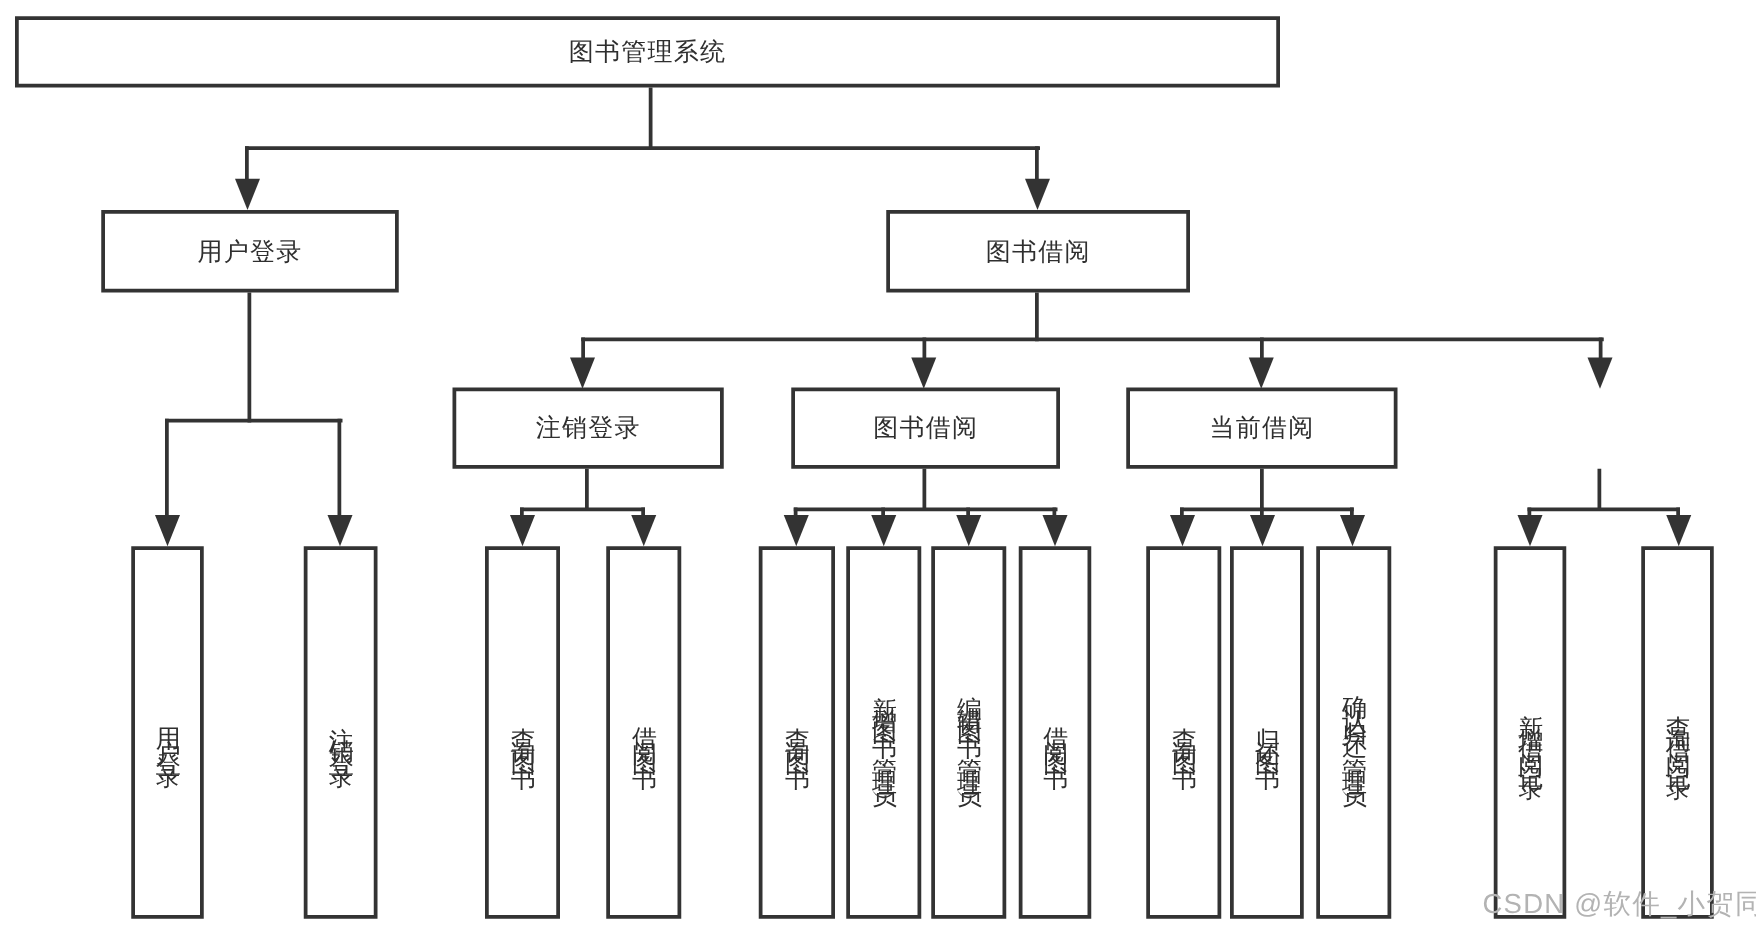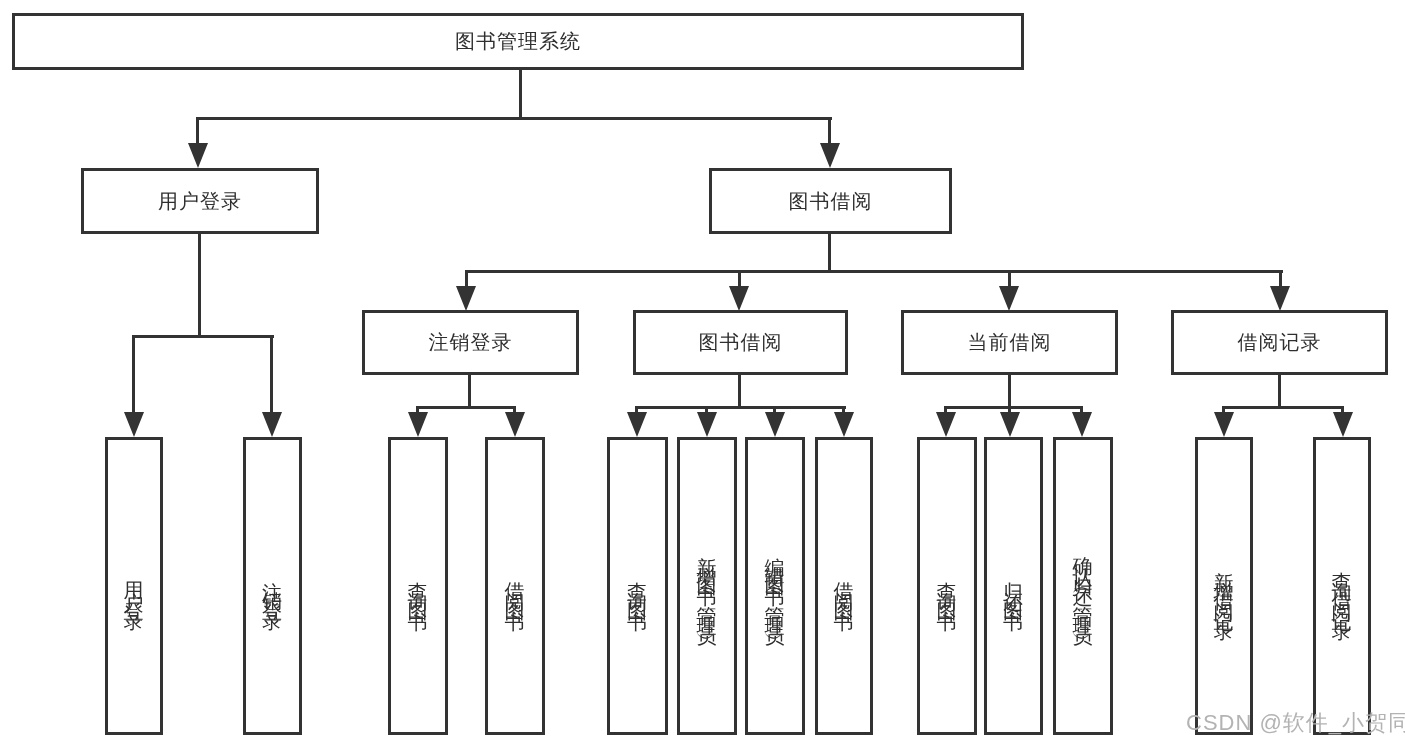--- a/index.html
+++ b/index.html
@@ -58,21 +58,20 @@
 <div class="canvas">
 
   <div class="box" style="left:12px;top:13px;width:1012px;height:57px;">图书管理系统</div>
 
   <div class="box" style="left:81px;top:168px;width:238px;height:66px;">用户登录</div>
   <div class="box" style="left:709px;top:168px;width:243px;height:66px;">图书借阅</div>
 
   <div class="box" style="left:362px;top:310px;width:217px;height:65px;">注销登录</div>
   <div class="box" style="left:633px;top:310px;width:215px;height:65px;">图书借阅</div>
   <div class="box" style="left:901px;top:310px;width:217px;height:65px;text-align:center;">当前借阅</div>
-  <div class="box" style="left:1171px;top:310px;width:217px;height:65px;">借阅记录</div>
 
   <div class="box leaf" style="left:105px;top:437px;width:58px;height:298px;">
     <span class="vtext">用户登录</span>
   </div>
   <div class="box leaf" style="left:243px;top:437px;width:59px;height:298px;">
     <span class="vtext">注销登录</span>
   </div>
 
   <div class="box leaf" style="left:388px;top:437px;width:60px;height:298px;">
     <span class="vtext">查询图书</span>

